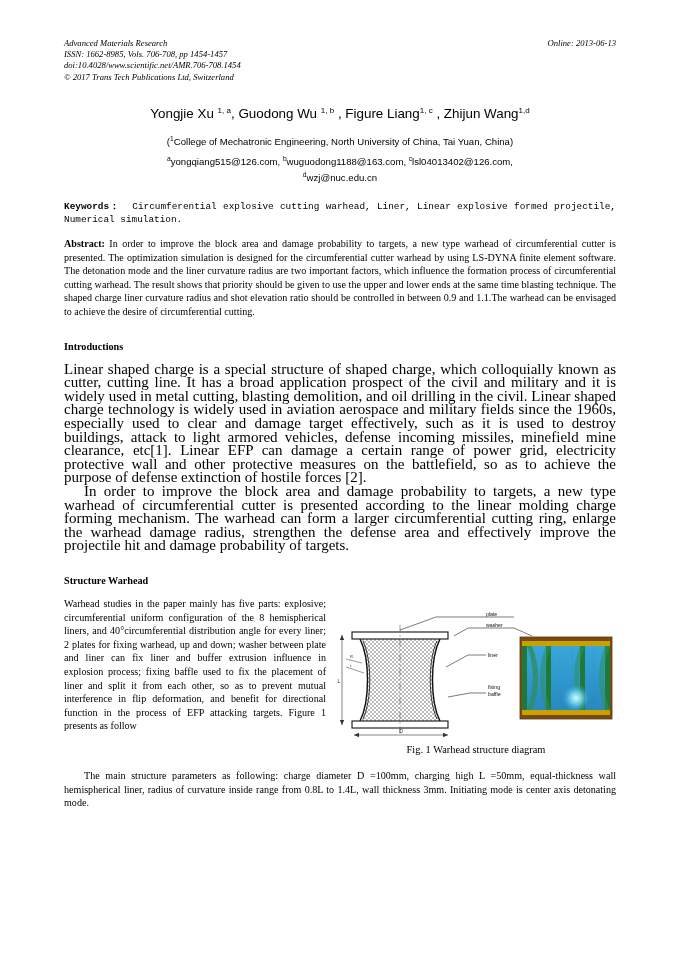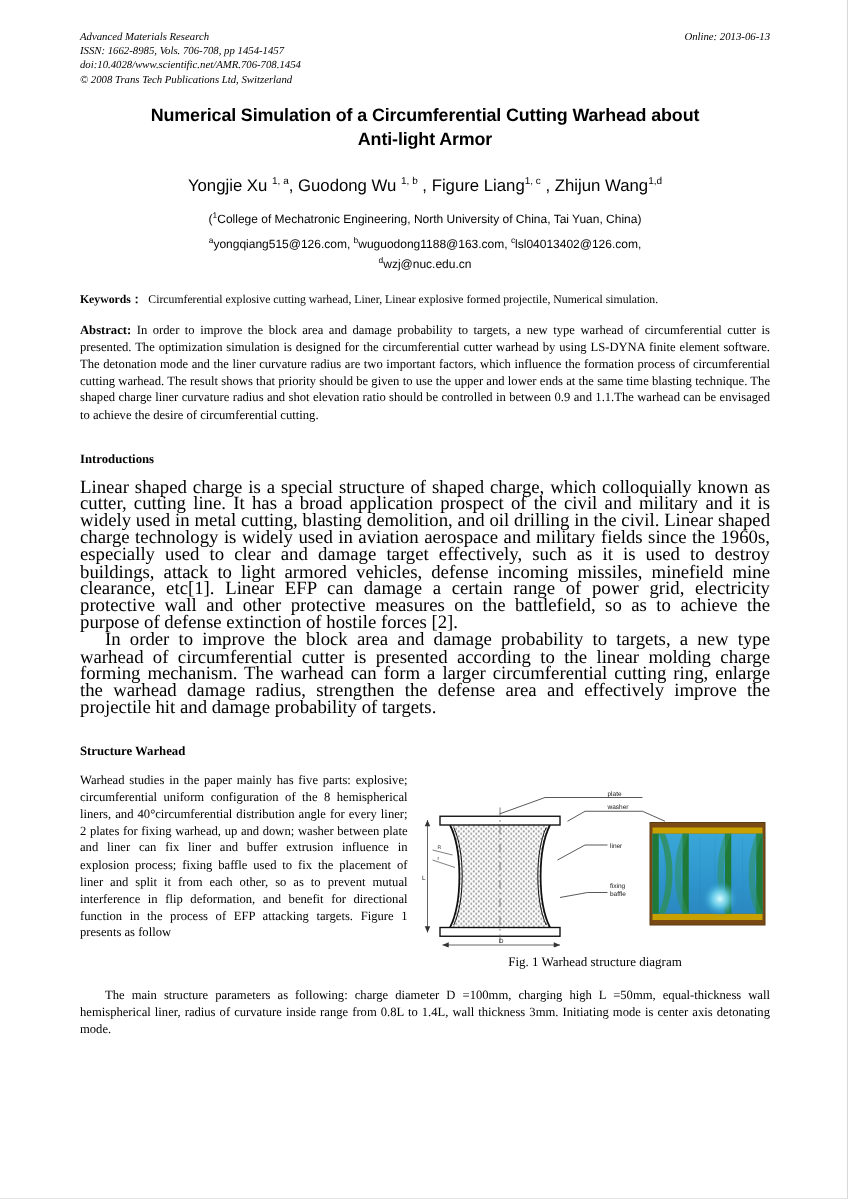--- a/index.html
+++ b/index.html
@@ -14,21 +14,21 @@
     background: #ffffff;
     margin: 0 auto;
     overflow: hidden;
     box-sizing: border-box;
     font-family: "Liberation Serif", serif;
     color: #000000;
   }
   .content {
     position: absolute;
     left: 64px;
-    top: 24px;
+    top: 38px;
     width: 552px;
   }
 
   
   .jrnl-head {
     position: relative;
     font-family: "Liberation Serif", serif;
     font-style: italic;
     font-size: 8.6px;
     line-height: 11.2px;
@@ -79,21 +79,21 @@
     text-align: center;
     font-family: "Liberation Sans", sans-serif;
     font-size: 9.6px;
     line-height: 13px;
   }
   .emails sup { font-size: 6.7px; vertical-align: super; }
 
   
   .keywords {
     margin-top: 16px;
-    font-family: Liberation Serif, serif;
+    font-family: Liberation Mono, monospace;
     font-size: 9.4px;
     line-height: 13px;
     text-align: justify;
   }
   .keywords b { font-weight: bold; }
 
   
   .abstract {
     margin-top: 11px;
     font-size: 10.1px;
@@ -155,29 +155,25 @@
 <body>
 
 <div class="page">
   <div class="content">
 
     <div class="jrnl-head">
       <div class="left-block">
         <div class="jrnl-line">Advanced Materials Research</div>
         <div class="jrnl-line">ISSN: 1662-8985, Vols. 706-708, pp 1454-1457</div>
         <div class="jrnl-line">doi:10.4028/www.scientific.net/AMR.706-708.1454</div>
-        <div class="jrnl-line">© 2008 Trans Tech Publications Ltd, Switzerland</div>
+        <div class="jrnl-line">© 2017 Trans Tech Publications Ltd, Switzerland</div>
       </div>
       <div class="online">Online: 2013-06-13</div>
     </div>
 
-    <div class="title">
-      <div>Numerical Simulation of a Circumferential Cutting Warhead about</div>
-      <div>Anti-light Armor</div>
-    </div>
 
     <div class="authors">
       <span>Yongjie Xu</span><span style="font-size:13.4px">&nbsp;</span><sup>1, a</sup><span>, </span><span>Guodong Wu</span><span style="font-size:13.4px">&nbsp;</span><sup>1, b</sup><span> , </span><span>Figure Liang</span><sup>1, c</sup><span> , </span><span>Zhijun Wang</span><sup>1,d</sup>
     </div>
 
     <div class="affil">
       <span>(</span><sup>1</sup><span>College of Mechatronic Engineering, North University of China, Tai Yuan, China)</span>
     </div>
 
     <div class="emails">

